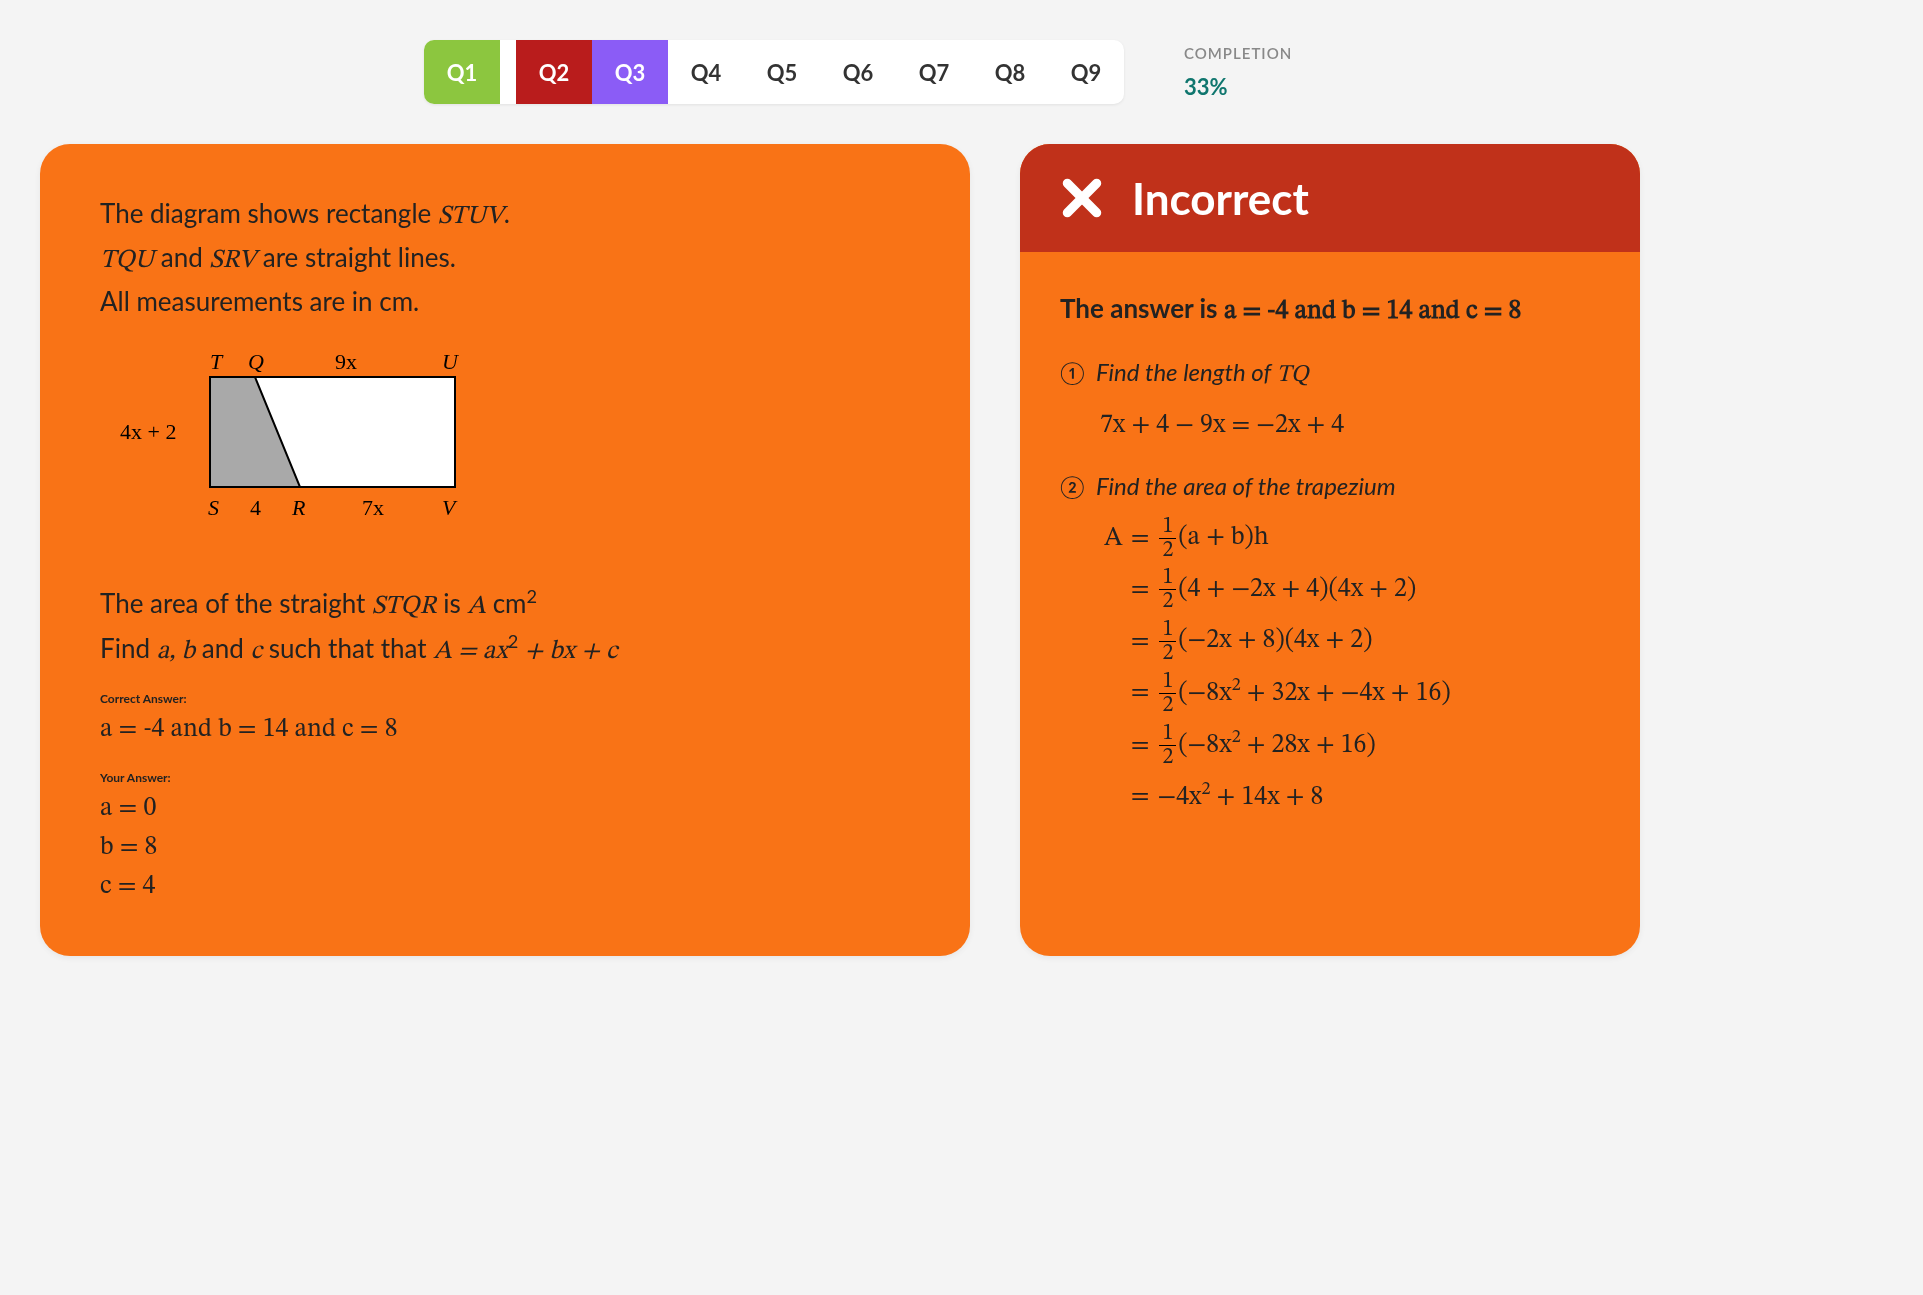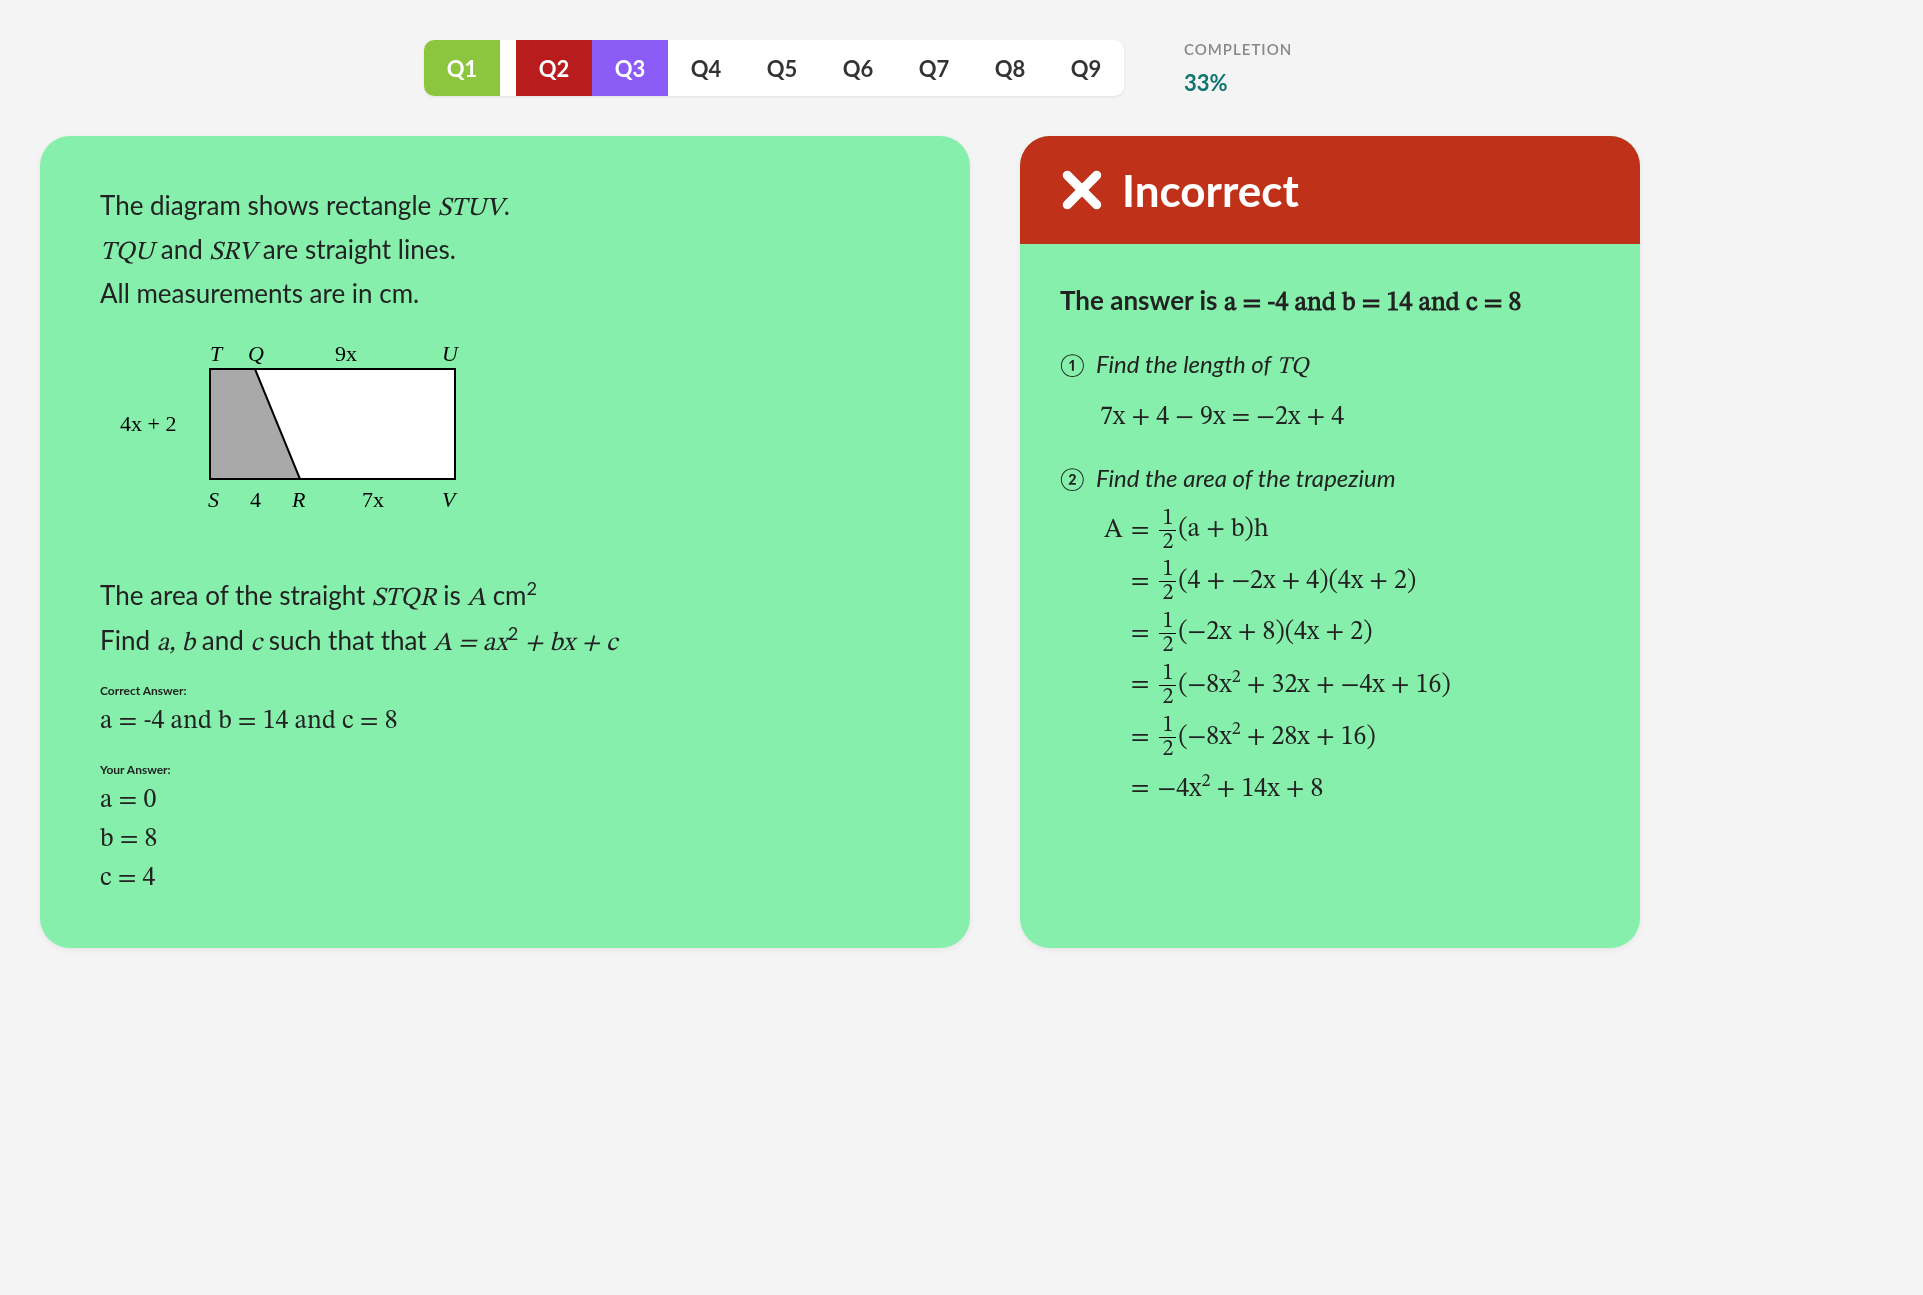--- a/index.html
+++ b/index.html
@@ -20,21 +20,21 @@
   }
   .q-tabs {
     display: flex;
     background: #fff;
     border-radius: 10px;
     overflow: hidden;
     box-shadow: 0 1px 3px rgba(0,0,0,0.08);
   }
   .q-tab {
     width: 76px;
-    height: 56px;
+    height: 64px;
     display: flex;
     align-items: center;
     justify-content: center;
     font-weight: 700;
     font-size: 22px;
     color: #333;
     cursor: pointer;
   }
   .q-tab.correct { background: #8cc63f; color: #fff; }
   .q-tab.wrong   { background: #b91c1c; color: #fff; margin-left: 16px; }
@@ -54,41 +54,41 @@
     font-size: 22px;
     font-weight: 700;
     color: #0f766e;
   }
   .cards {
     display: flex;
     gap: 50px;
     align-items: stretch;
   }
   .card {
-    background: #86efac;
+    background: #f97316;
     border-radius: 30px;
     box-shadow: 0 2px 6px rgba(0,0,0,0.06);
   }
   .card.question {
     flex: 0 0 930px;
     padding: 50px 60px;
     font-size: 26px;
     line-height: 1.5;
   }
   .card.feedback {
     flex: 0 0 620px;
     overflow: hidden;
   }
   .fb-header {
     background: #c0311a;
     color: #fff;
     padding: 28px 40px;
     display: flex;
     align-items: center;
-    gap: 18px;
+    gap: 28px;
   }
   .fb-header .x-ico {
     display:inline-flex;
     align-items:center;
     justify-content:center;
   }
   .fb-header .x-ico svg { width: 44px; height: 44px; }
   .fb-title {
     font-size: 44px;
     font-weight: 700;

